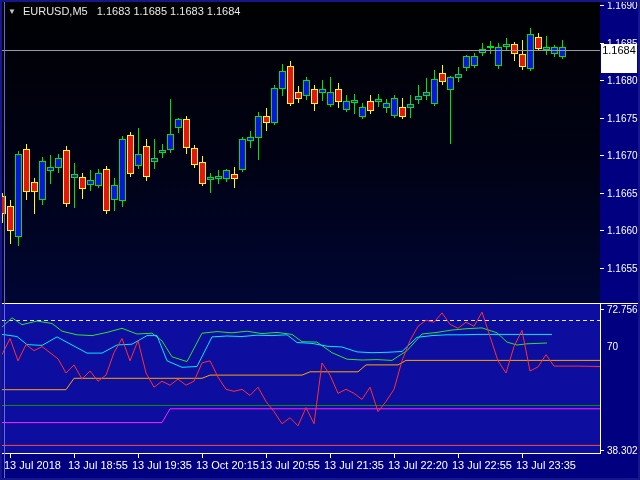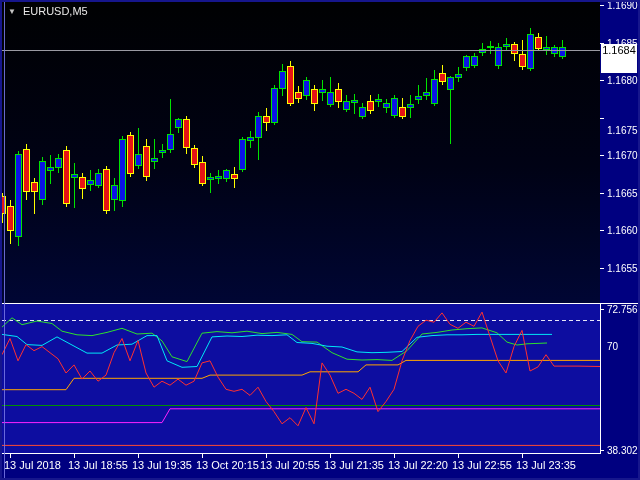--- a/index.html
+++ b/index.html
@@ -174,20 +174,21 @@
         <rect x="541.5" y="45.0000000000087" width="6" height="2.2499999999980886" fill="#0A14E6" stroke="#00E400" stroke-width="1"></rect>
         <line x1="552.5" x2="552.5" y1="42.75000000001061" y2="54.750000000005954" stroke="#00E400" stroke-width="1"></line>
         <rect x="549.5" y="45.750000000013614" width="6" height="5.25000000000108" fill="#0A14E6" stroke="#00E400" stroke-width="1"></rect>
         <line x1="560.5" x2="560.5" y1="38.25000000001444" y2="57.00000000000404" stroke="#00E400" stroke-width="1"></line>
         <rect x="557.5" y="45.0000000000087" width="6" height="8.999999999992347" fill="#0A14E6" stroke="#00E400" stroke-width="1"></rect>
         <line x1="0" x2="598" y1="47.99999999999504" y2="47.99999999999504" stroke="#9A9AA2" stroke-width="1"></line>
       </svg>
     <div class="title">
       <span class="tri">▼</span>
       <span>EURUSD,M5</span>
+      <span class="ohlc">1.1683 1.1685 1.1683 1.1684</span>
     </div>
   </div>
 
   <div class="sep1"></div>
 
   <div class="panel">
     <svg id="rsi" width="598" height="149">
         <line x1="0" x2="598" y1="16.19998374635017" y2="16.19998374635017" stroke="#E8E8F8" stroke-width="1" stroke-dasharray="4 3"></line>
         <polyline points="0,141.4 598,141.4" fill="none" stroke="#FF4A30" stroke-width="1" shape-rendering="auto"></polyline>
         <polyline points="0,118.6 160,118.6 168,104.8 598,104.8" fill="none" stroke="#FF22FF" stroke-width="1" shape-rendering="auto"></polyline>
@@ -204,21 +205,21 @@
   <div class="vsep"></div>
 
   <div class="price-axis" id="priceAxis">
       <div class="ptick" style="top: 3px;"></div>
       <div class="plabel" style="top: -2px;">1.1690</div>
       <div class="ptick" style="top: 40.5px;"></div>
       <div class="plabel" style="top: 35.5px;">1.1685</div>
       <div class="ptick" style="top: 78px;"></div>
       <div class="plabel" style="top: 73px;">1.1680</div>
       <div class="ptick" style="top: 115.5px;"></div>
-      <div class="plabel" style="top: 123px;">1.1675</div>
+      <div class="plabel" style="top: 111px;">1.1675</div>
       <div class="ptick" style="top: 153px;"></div>
       <div class="plabel" style="top: 148px;">1.1670</div>
       <div class="ptick" style="top: 190.5px;"></div>
       <div class="plabel" style="top: 185.5px;">1.1665</div>
       <div class="ptick" style="top: 228px;"></div>
       <div class="plabel" style="top: 223px;">1.1660</div>
       <div class="ptick" style="top: 265.5px;"></div>
       <div class="plabel" style="top: 260.5px;">1.1655</div>
       <div class="ptag" style="top: 42px;">1.1684</div>
       <div class="ptick" style="top: 307px;"></div>

